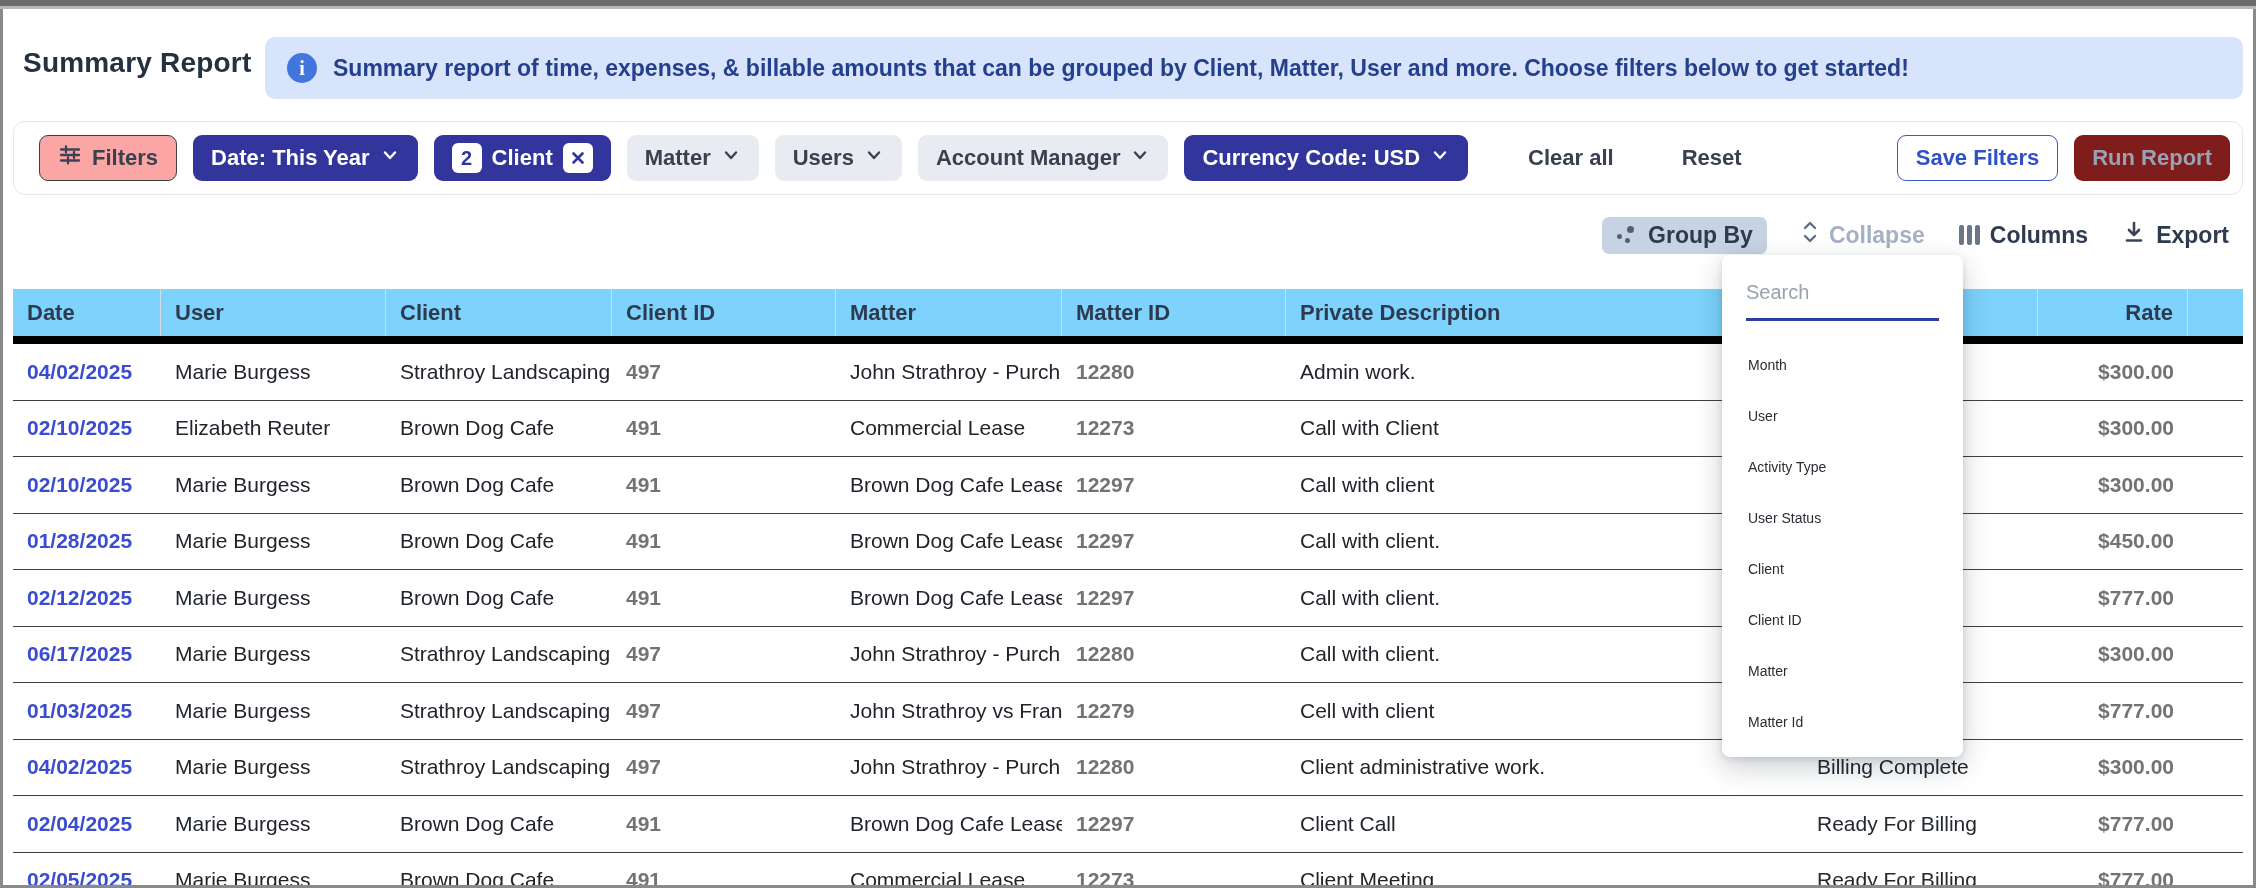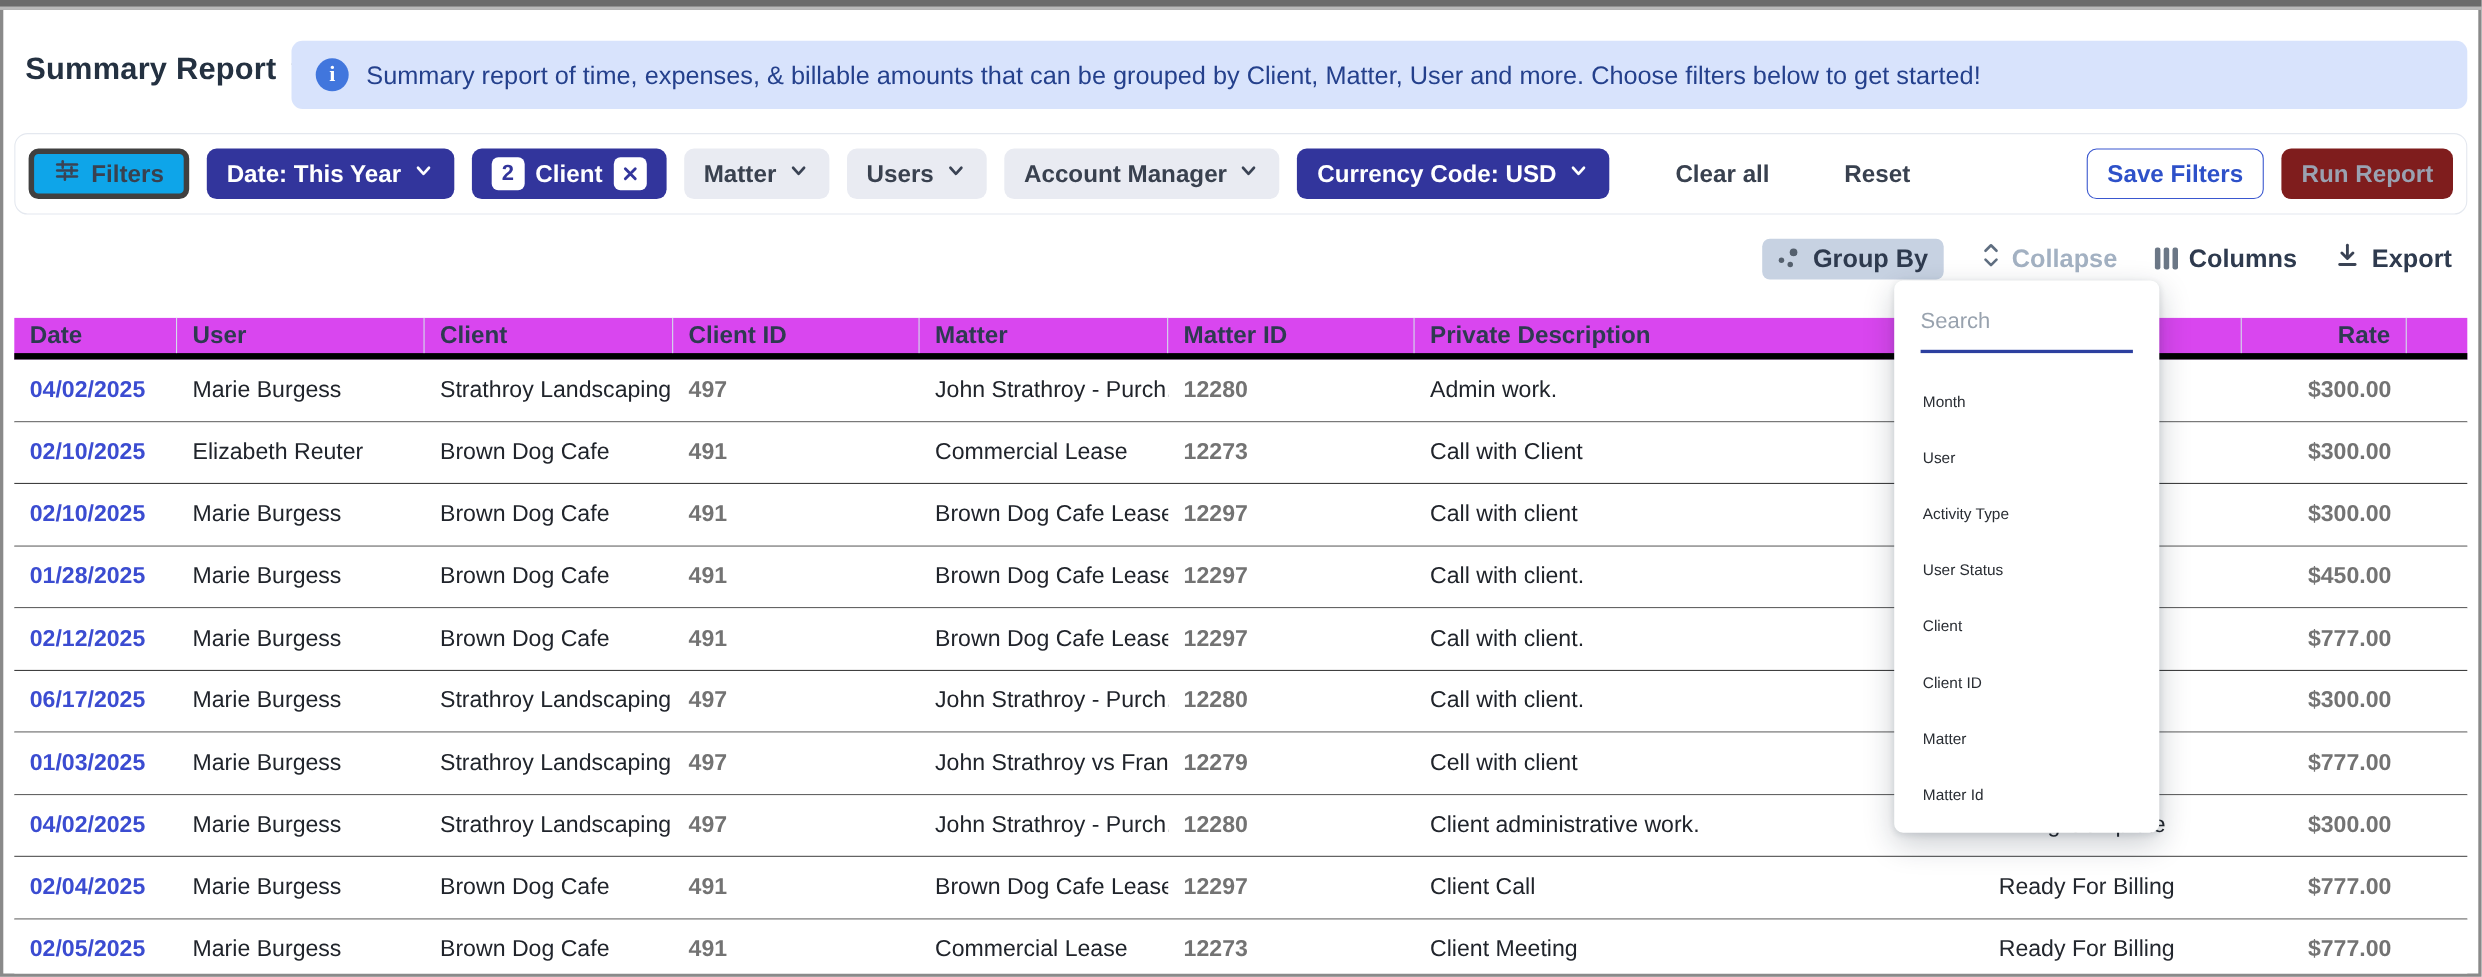--- a/index.html
+++ b/index.html
@@ -24,34 +24,34 @@
   .banner {
     position:absolute; left:262px; right:10px; top:28px; height:62px;
     background:#d8e3fc; border-radius:10px;
     display:flex; align-items:center; gap:16px; padding:0 22px;
   }
   .info-icon {
     width:30px; height:30px; border-radius:50%; background:#4176dd; color:#fff;
     font-size:20px; font-weight:700; display:flex; align-items:center; justify-content:center;
     font-family:"Liberation Serif", serif; flex:none;
   }
-  .banner-text { color:#24408c; font-size:23px; font-weight:400; }
+  .banner-text { color:#24408c; font-size:23px; font-weight:700; }
 
   
   .filter-panel {
     position:absolute; left:10px; right:10px; top:112px; height:74px;
     border:1px solid #e4e8ef; border-radius:12px;
     display:flex; align-items:center; gap:16px; padding:0 12px;
   }
   .btn, .pill {
     height:46px; display:flex; align-items:center; gap:10px;
     border-radius:9px; padding:0 18px; font-size:22px; font-weight:600;
     cursor:pointer; white-space:nowrap;
   }
-  .btn-filters { background:#0ea5e9; border:5px solid #404040; color:#39414f; }
+  .btn-filters { background:#fca5a5; border:1px solid #404040; color:#39414f;margin-left:13px; }
   .pill-dark { background:#32359c; color:#ffffff; }
   .pill-light { background:#e9ebf2; color:#39414f; }
   .badge-count {
     width:30px; height:30px; background:#ffffff; color:#32359c; border-radius:6px;
     display:flex; align-items:center; justify-content:center; font-size:20px; font-weight:700;
   }
   .badge-x {
     width:30px; height:30px; background:#ffffff; border-radius:6px;
     display:flex; align-items:center; justify-content:center;
   }
@@ -76,21 +76,21 @@
   .cols-icon { display:inline-flex; gap:3px; }
   .cols-icon i { width:5px; height:20px; background:#6b7786; border-radius:2px; }
 
   
   .table { position:absolute; left:10px; right:10px; top:280px; bottom:0; }
   .thead, .trow {
     display:grid;
     grid-template-columns:148px 225px 226px 224px 226px 224px 517px 235px 150px 1fr;
   }
   .thead {
-    background:#d946ef; height:38px; border-bottom:6px solid #000000;
+    background:#7dd3fc; height:55px; border-bottom:8px solid #000000;
   }
   .thead .hcell {
     display:flex; align-items:center; padding:0 14px;
     font-size:22px; font-weight:700; color:#2e3a50;
     border-right:1px solid #d3dce9;
   }
   .thead .hcell:last-child { border-right:none; }
   .trow { height:56.5px; border-bottom:1px solid #404040; background:#fff; }
   .cell {
     display:flex; align-items:center; padding:0 14px;

